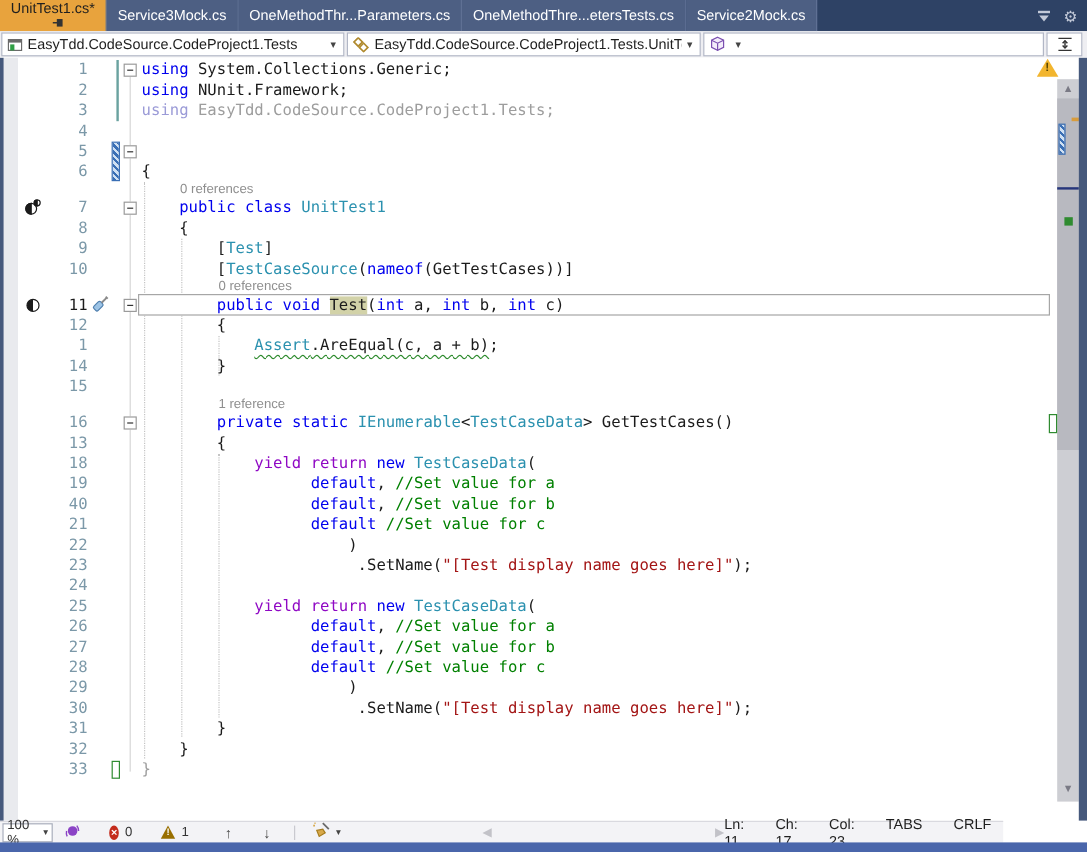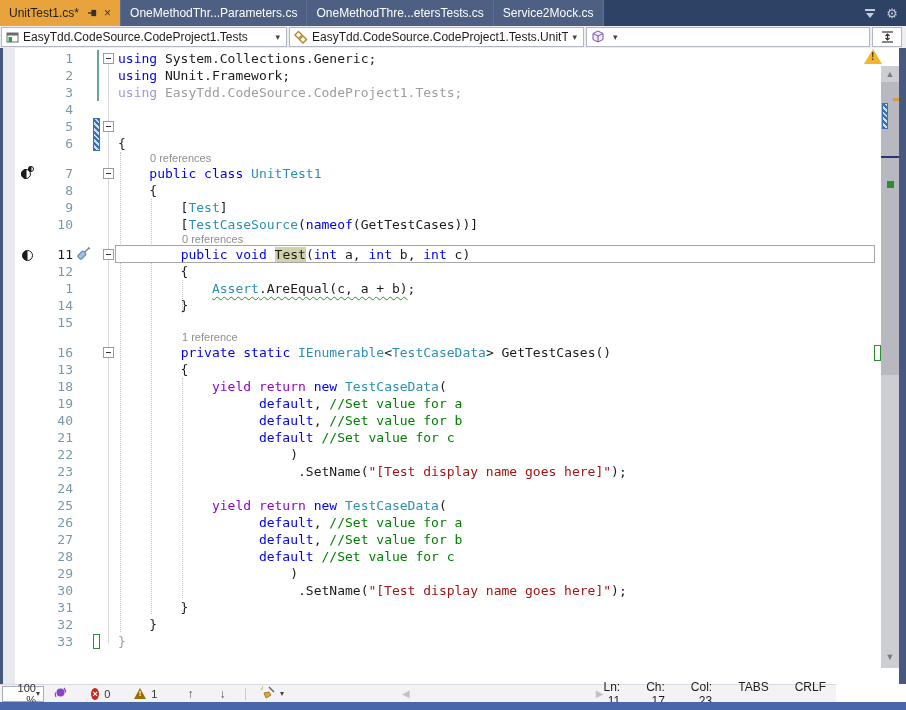--- a/index.html
+++ b/index.html
@@ -1,21 +1,21 @@
 <!DOCTYPE html>
 <html><head>
 <meta charset="utf-8">
 <style>
   * { margin:0; padding:0; box-sizing:border-box; }
   html,body { width:906px; height:710px; overflow:hidden; font-family:"Liberation Sans", sans-serif; background:#fff; position:relative; }
 
   
   #tabbar { position:absolute; top:0; left:0; width:906px; height:26px; background:#2e4265; display:flex; align-items:stretch; }
   .tab { display:flex; align-items:center; padding:0 9px; font-size:12px; color:#fff; background:#4d5f83; border-right:1px solid #5f7094; white-space:nowrap; cursor:default; }
-  .tab.active { background:#e8a33d; color:#1f1f1f; }
+  .tab.active { background:#e8a33d; color:#1f1f1f;flex-direction:column; }
   .tab .pin-icon { margin-left:8px; display:inline-flex; }
   .tab .close-icon { margin-left:7px; font-size:12px; color:#333; }
   #tabbar-right { margin-left:auto; display:flex; align-items:center; gap:10px; padding-right:8px; }
   .winlist-icon { width:12px; height:9px; position:relative; }
   .winlist-icon::before { content:""; position:absolute; top:0; left:1px; width:10px; height:2px; background:#c3cad9; }
   .winlist-icon::after { content:""; position:absolute; top:4px; left:2px; border-left:4px solid transparent; border-right:4px solid transparent; border-top:5px solid #c3cad9; }
   .gear-icon { color:#c3cad9; font-size:13px; line-height:13px; }
 
   
   #navbar { position:absolute; top:26px; left:0; width:906px; height:22px; background:#eeeef2; display:flex; align-items:center; }
@@ -52,21 +52,21 @@
   
   #vtrack { left:881px; top:18px; width:18px; height:602px; background:#cdced3; }
   #vthumb { left:881px; top:34px; width:18px; height:293px; background:#b8b9c0; }
   .sb-arrow { color:#7a7a85; font-size:9px; width:18px; text-align:center; z-index:4; }
   #right-border { left:899px; top:0; width:7px; height:636px; background:#46597c; z-index:5; }
   #left-border { left:0; top:0; width:3px; height:636px; background:#46597c; z-index:5; }
   .warn-tri { width:0; height:0; border-left:9px solid transparent; border-right:9px solid transparent; border-bottom:15px solid #f2b52e; position:relative; }
   .warn-tri::after { content:"!"; position:absolute; left:-2px; top:2px; font-size:10px; font-weight:bold; color:#5a4500; }
 
   
-  #bottombar { position:absolute; top:684px; left:0; width:836px; height:18px; background:#f3f3f6; border-top:1px solid #d9d9df; display:flex; align-items:center; font-size:11px; color:#333;text-align:right; }
+  #bottombar { position:absolute; top:684px; left:0; width:836px; height:18px; background:#f3f3f6; border-top:1px solid #d9d9df; display:flex; align-items:center; font-size:11px; color:#333; }
   #zoom-box { width:58px; height:16px; margin-left:2px; background:#fff; border:1px solid #a8adbb; display:flex; align-items:center; padding:0 3px; }
   #zoom-box .lbl { flex:1; font-size:11px; }
   #zoom-box .caret { font-size:8px; color:#444; }
   .err-badge { width:12px; height:12px; border-radius:50%; background:#c42b1c; color:#fff; font-size:9px; font-weight:bold; display:flex; align-items:center; justify-content:center; line-height:12px; }
   .warn-badge { width:0; height:0; border-left:6px solid transparent; border-right:6px solid transparent; border-bottom:11px solid #996f00; position:relative; }
   .warn-badge::after { content:"!"; position:absolute; left:-1.5px; top:1px; font-size:8px; font-weight:bold; color:#fff; }
   .bb-arrow { color:#4a4a4a; font-size:12px; }
   .bb-sep { width:1px; height:12px; background:#c9c9cf; }
   .hsb-arrow { color:#c2c2c8; font-size:10px; }
   #bb-right { margin-left:auto; display:flex; gap:26px; margin-right:10px; color:#1e1e1e; font-size:12px; }
@@ -82,20 +82,23 @@
     <span>UnitTest1.cs*</span>
     <span class="pin-icon">
       <svg width="10" height="10" viewBox="0 0 10 10">
           <g stroke="#333" stroke-width="1.3" fill="none">
             <line x1="1" y1="5" x2="5" y2="5"></line>
             <rect x="5" y="2.5" width="3.5" height="5" fill="#333"></rect>
           </g>
         </svg>
     </span>
     <span class="close-icon">×</span>
+  </div>
+  <div class="tab">
+    <span>Service3Mock.cs</span>
   </div>
   <div class="tab">
     <span>OneMethodThr...Parameters.cs</span>
   </div>
   <div class="tab">
     <span>OneMethodThre...etersTests.cs</span>
   </div>
   <div class="tab">
     <span>Service2Mock.cs</span>
   </div>

